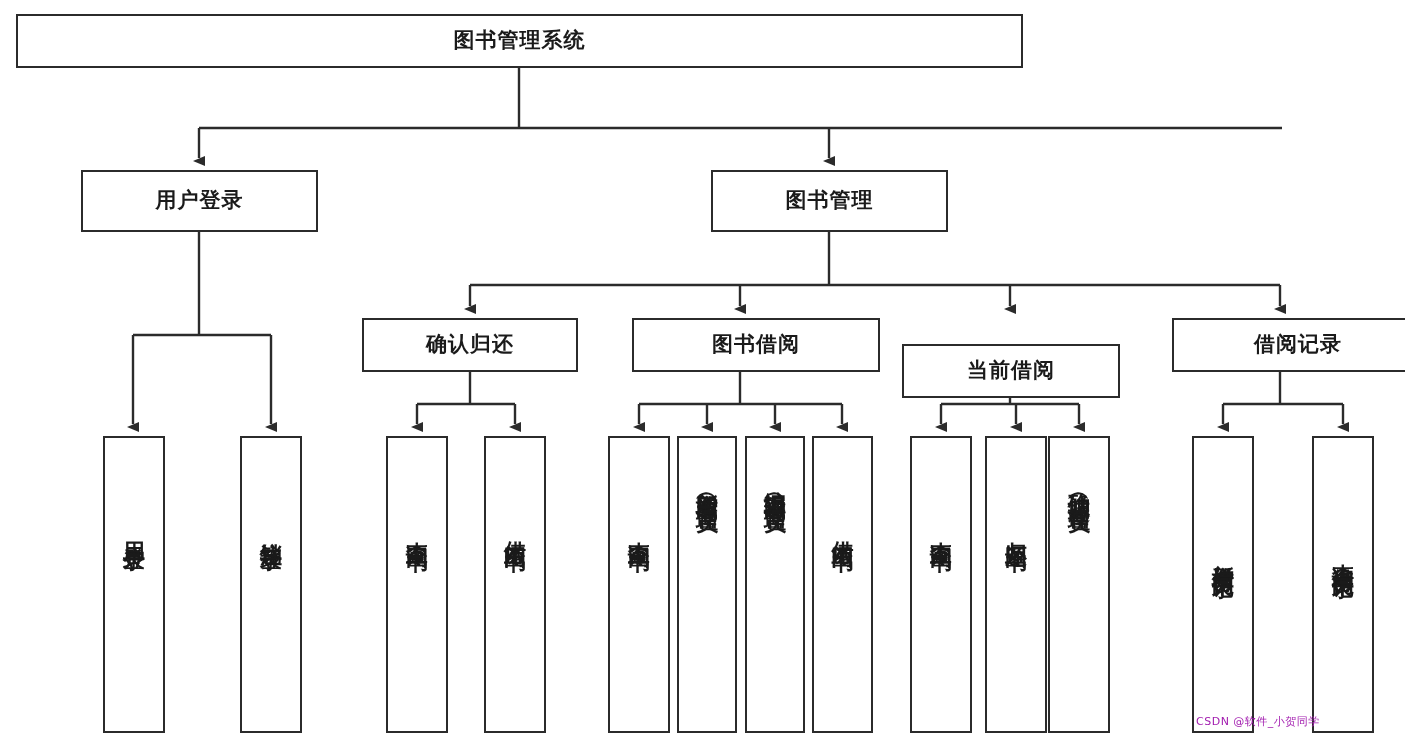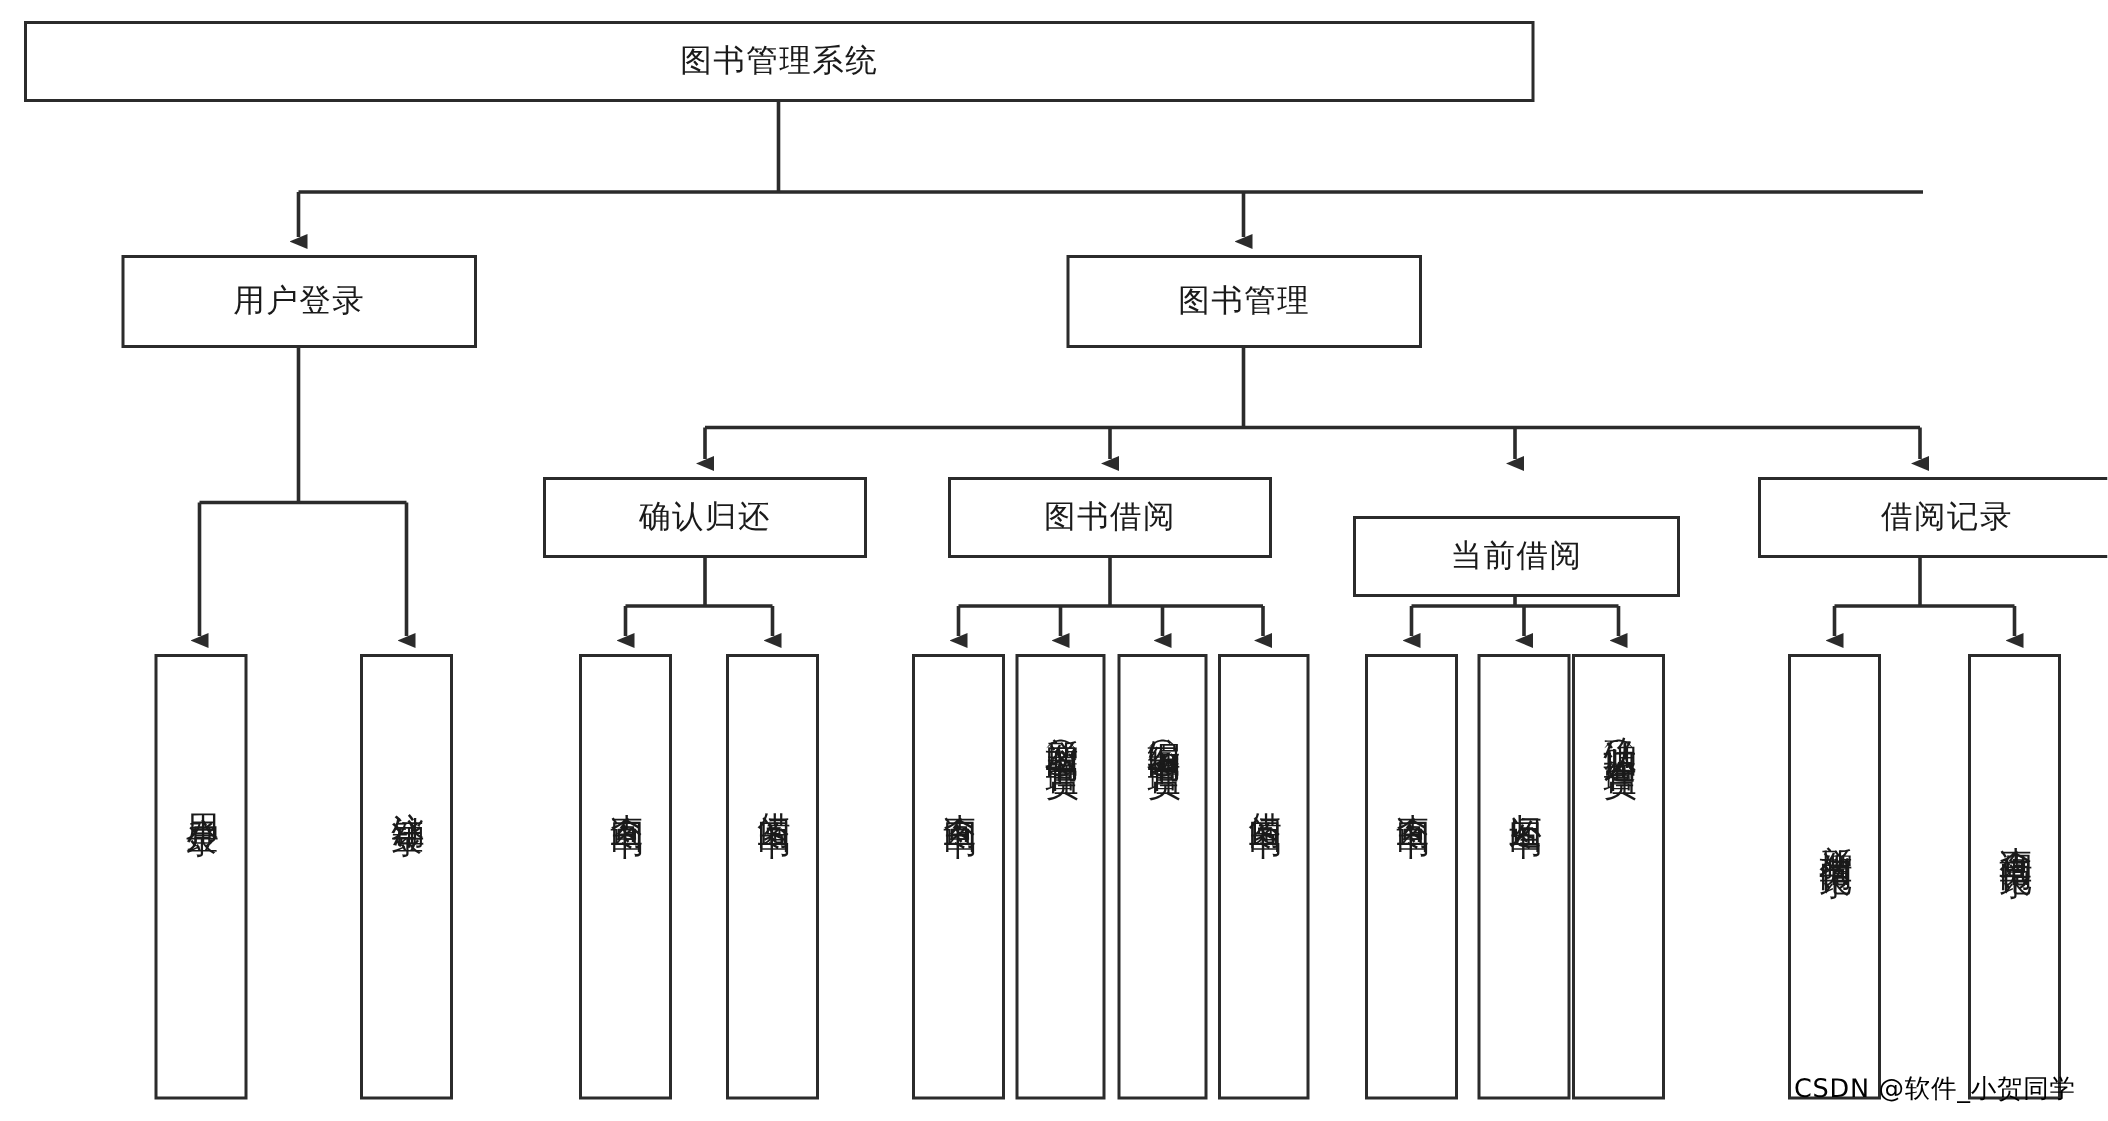--- a/index.html
+++ b/index.html
@@ -32,20 +32,21 @@
     display: flex;
     align-items: center;
     justify-content: center;
     color: #1a1a1a;
   }
   .node .label {
     font-size: 21px;
     line-height: 1.2;
     letter-spacing: 1px;
     white-space: nowrap;
+    font-weight: bold;
   }
   .node.vertical {
     align-items: flex-start;
     justify-content: center;
     padding-top: 8px;
   }
   .node.vertical .label {
     writing-mode: vertical-rl;
     text-orientation: upright;
     font-size: 22px;
@@ -57,22 +58,22 @@
     margin-top: 78px;
   }
   .node.vertical.midsm .label {
     margin-top: 28px;
   }
   .node.vertical.midlg .label {
     margin-top: 100px;
   }
   .watermark {
     position: absolute;
-    font-size: 17px;
-    color: #000000;
+    font-size: 11px;
+    color: #a21caf;
     white-space: nowrap;
     letter-spacing: 0.5px;
   }
 </style>
 </head>
 <body>
 
 <div id="canvas">
 
   <svg id="wires" viewBox="0 0 1405 747">
@@ -134,21 +135,21 @@
   <div class="node" style="left:81px; top:170px; width:237px; height:62px;">
     <span class="label">用户登录</span>
   </div>
   <div class="node" style="left:711px; top:170px; width:237px; height:62px;">
     <span class="label">图书管理</span>
   </div>
 
   <div class="node" style="left:362px; top:318px; width:216px; height:54px;">
     <span class="label">确认归还</span>
   </div>
-  <div class="node" style="left:632px; top:318px; width:216px; height:54px;">
+  <div class="node" style="left:632px; top:318px; width:248px; height:54px;">
     <span class="label">图书借阅</span>
   </div>
   <div class="node" style="left:902px; top:318px; width:218px; height:54px;margin-top:26px;">
     <span class="label">当前借阅</span>
   </div>
   <div class="node" style="left:1172px; top:318px; width:252px; height:54px;">
     <span class="label">借阅记录</span>
   </div>
 
   <div class="node vertical mid" style="left:103px; top:436px; width:62px; height:297px;">

